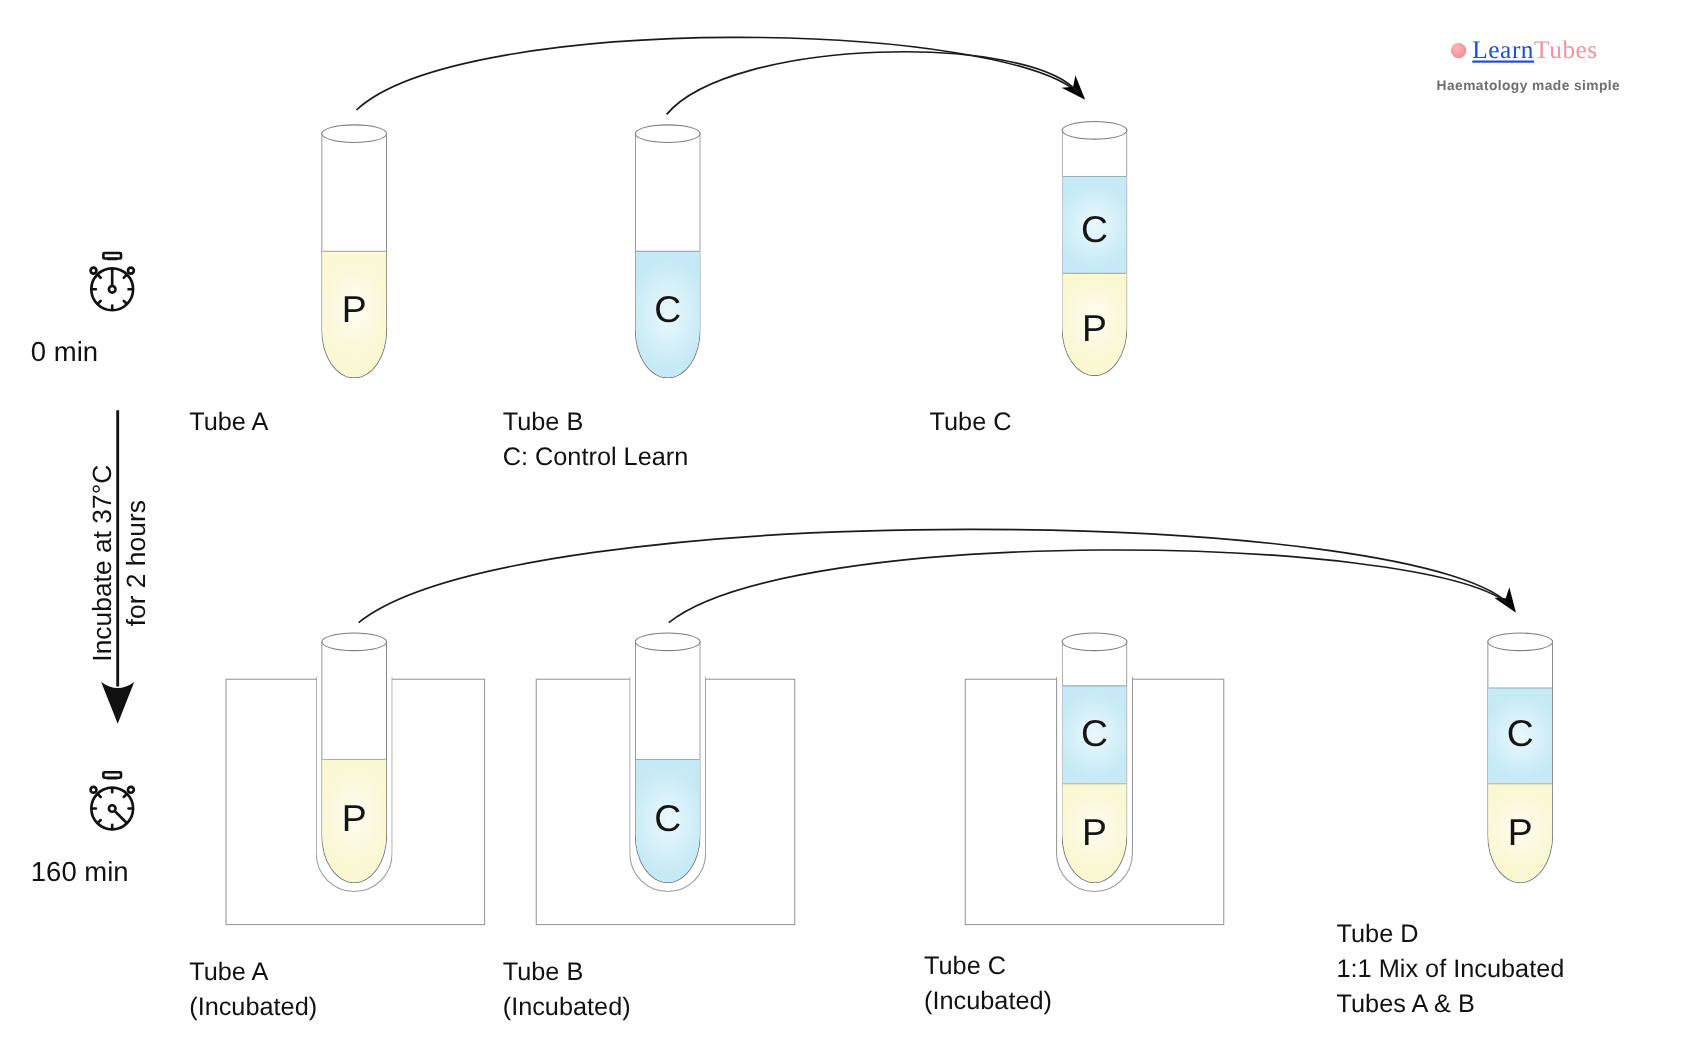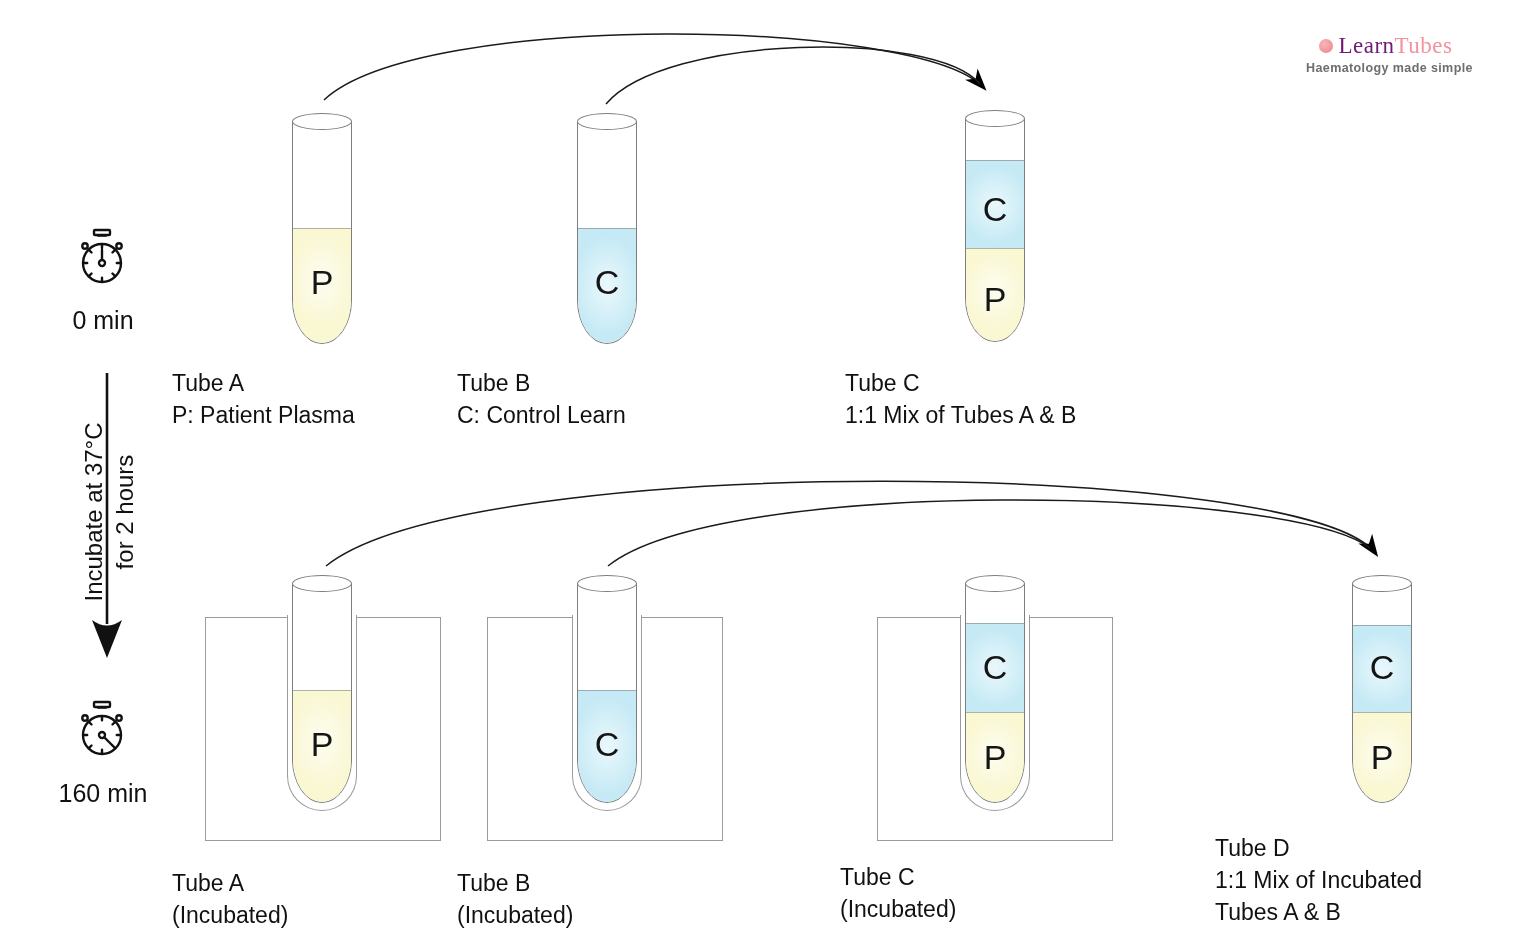--- a/index.html
+++ b/index.html
@@ -22,33 +22,33 @@
   .tube-letter{position:absolute;left:0;width:100%;text-align:center;
                font-size:34px;color:#151515;z-index:4;}
 
   
   .bath{position:absolute;box-sizing:border-box;border:1.6px solid #9b9b9b;background:#fff;z-index:1;}
   .well{position:absolute;box-sizing:border-box;border:1.6px solid #9b9b9b;border-top:none;
         border-radius:0 0 37px 37px;background:#fff;z-index:2;}
 
   
   .caption{position:absolute;text-align:left;font-size:23px;line-height:32px;color:#111;z-index:5;}
-  .timer-label{position:absolute;text-align:center;font-size:25px;color:#111;z-index:5;}
+  .timer-label{position:absolute;font-size:25px;color:#111;z-index:5;}
   .incubate-text{position:absolute;width:300px;height:62px;text-align:center;
                  font-size:24px;line-height:31px;transform:rotate(-90deg);z-index:2;}
 
   
   .logo{position:absolute;left:1306px;top:33px;width:160px;z-index:5;}
   .logo-row{display:flex;align-items:center;justify-content:center;gap:5px;}
   .logo-dot{width:14px;height:14px;border-radius:50%;
             background:radial-gradient(circle at 38% 35%,#f7b6ba 0%,#f09097 70%);}
   .logo-name{font-family:"Liberation Serif",serif;font-size:23px;letter-spacing:.5px;}
-  .logo-gray{color:#701a75;}
+  .logo-gray{color:#1d4ed8;text-decoration:underline;}
   .logo-pink{color:#f2939e;}
-  .logo-tagline{margin-top:2px;text-align:center;font-size:12.5px;font-weight:bold;
+  .logo-tagline{margin-top:12px;text-align:center;font-size:12.5px;font-weight:bold;
                 color:#6e6e6e;letter-spacing:.4px;white-space:nowrap;}
 </style>
 </head>
 <body>
 
 <div class="canvas">
 
   <svg class="overlay" width="1536" height="951" viewBox="0 0 1536 951">
     <defs>
       <marker id="ah" viewBox="0 0 12 9" refX="10" refY="4.5" markerWidth="15" markerHeight="12" orient="auto">
@@ -107,21 +107,20 @@
 
   <div class="tube" style="left:292px;top:113px;height:231px;">
     <div class="tube-body">
       <div class="liq liq-yellow to-bottom" style="top:107px;"></div>
     </div>
     <div class="tube-rim"></div>
     <div class="tube-letter" style="top:150px;">P</div>
   </div>
   <div class="caption" style="left:172px;top:367px;width:300px;">
     <div>Tube A</div>
-    <div>P: Patient Plasma</div>
   </div>
 
   <div class="tube" style="left:577px;top:113px;height:231px;">
     <div class="tube-body">
       <div class="liq liq-blue to-bottom" style="top:107px;"></div>
     </div>
     <div class="tube-rim"></div>
     <div class="tube-letter" style="top:150px;">C</div>
   </div>
   <div class="caption" style="left:457px;top:367px;width:300px;">
@@ -133,21 +132,20 @@
     <div class="tube-body">
       <div class="liq liq-blue" style="top:42px;height:88px;"></div>
       <div class="liq liq-yellow to-bottom" style="top:130px;"></div>
     </div>
     <div class="tube-rim"></div>
     <div class="tube-letter" style="top:80px;">C</div>
     <div class="tube-letter" style="top:170px;">P</div>
   </div>
   <div class="caption" style="left:845px;top:367px;width:300px;">
     <div>Tube C</div>
-    <div>1:1 Mix of Tubes A &amp; B</div>
   </div>
 
   <div class="bath" style="left:205px;top:617px;width:236px;height:224px;"></div>
   <div class="well" style="left:287px;top:615px;width:70px;height:196px;"></div>
   <div class="tube" style="left:292px;top:575px;height:228px;">
     <div class="tube-body">
       <div class="liq liq-yellow to-bottom" style="top:107px;"></div>
     </div>
     <div class="tube-rim"></div>
     <div class="tube-letter" style="top:150px;">P</div>

